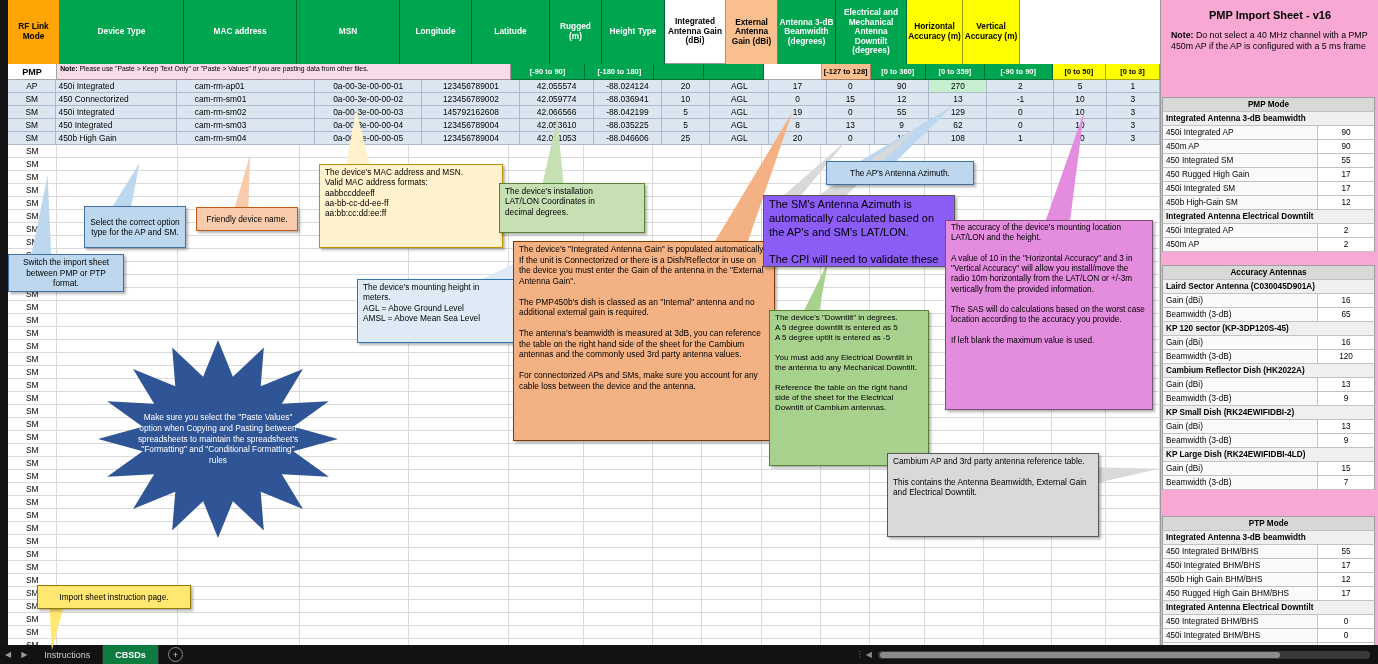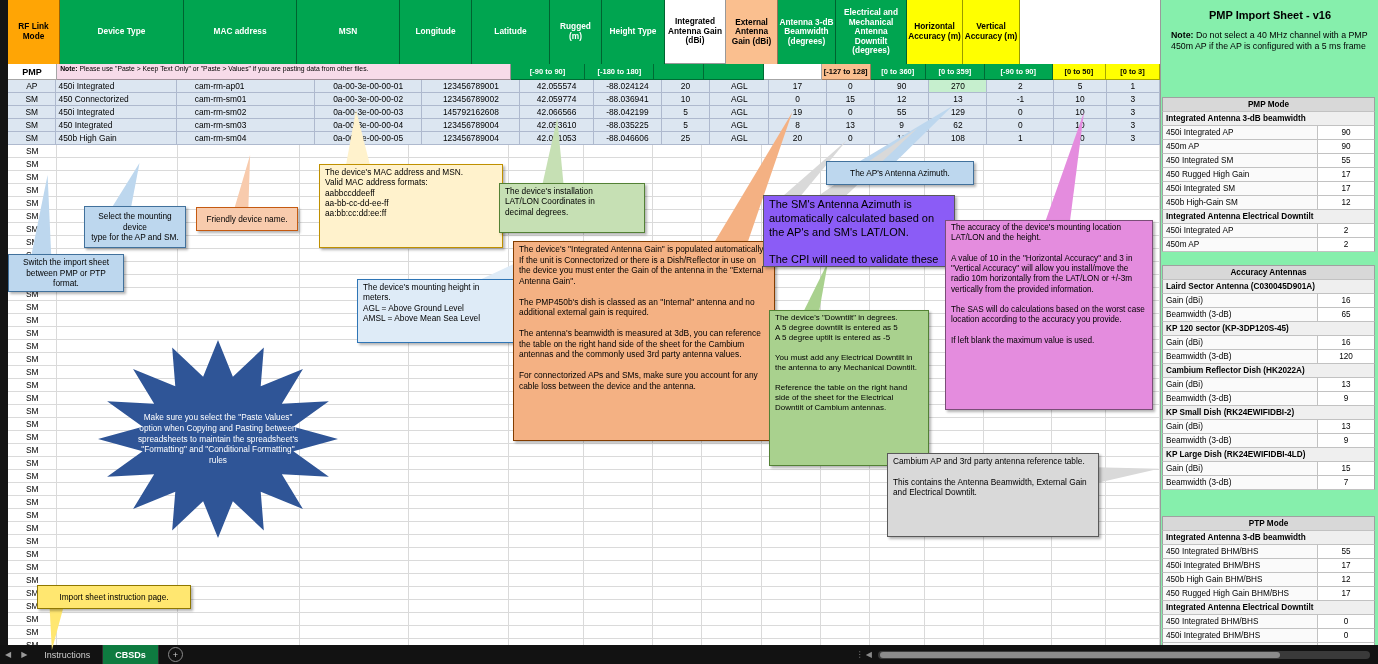--- a/index.html
+++ b/index.html
@@ -24,21 +24,21 @@
   .note-cell{background:#F7DBE9;color:#000;font-weight:normal;font-size:6.8px;line-height:1.25;
              display:block;text-align:left;padding:1px 3px}
   #rows{}
   .grid-row{display:flex;height:13px}
   .cell{display:flex;align-items:center;justify-content:center;font-size:8.4px;white-space:nowrap;
         overflow:hidden;border-right:1px solid #DADADA;border-bottom:1px solid #DADADA;background:#fff}
   .grid-row.filled .cell{background:#DCE6F1;border-right-color:#AEB9CE;border-bottom-color:#AEB9CE}
   .cell.al{justify-content:flex-start;padding-left:2px}
   .cell.al2{justify-content:flex-start;padding-left:18px}
   
-  #panel{position:absolute;left:1160px;top:0;width:218px;height:645px;background:#86efac;
+  #panel{position:absolute;left:1160px;top:0;width:218px;height:645px;background:#f9a8d4;
          border-left:1px solid #9a9a9a}
   #panel-title{font-size:11px;font-weight:bold;text-align:center;padding-top:9px}
   #panel-note{font-size:8.8px;line-height:1.3;padding:9px 10px 0 10px}
   #panel-rows{position:absolute;top:97px;left:1px;right:4px}
   .prow{display:flex;align-items:center;height:13px;font-size:8.2px;background:#fff;
         border-left:1px solid #A0A0A0;border-right:1px solid #A0A0A0;border-bottom:1px solid #C2C2C2;overflow:hidden}
   .prow.header{justify-content:center;font-weight:bold;background:#D8D8D8;border-top:1px solid #A0A0A0}
   .prow.sub{font-weight:bold;background:#EFEFEF;padding-left:3px}
   .prow.blank{border:none;background:transparent}
   .prow.item .pname{flex:1;height:100%;display:flex;align-items:center;padding-left:3px;background:#FAFAFA}
@@ -1062,21 +1062,21 @@
   <div class="tail" id="tail-height"></div>
   <div class="tail" id="tail-gain"></div>
   <div class="tail" id="tail-ap-azimuth"></div>
   <div class="tail" id="tail-sm-az1"></div>
   <div class="tail" id="tail-sm-az2"></div>
   <div class="tail" id="tail-downtilt"></div>
   <div class="tail" id="tail-accuracy"></div>
   <div class="tail" id="tail-reference"></div>
   <div class="tail" id="tail-instructions"></div>
 
-  <div class="callout center" id="co-device-type">Select the mounting device
+  <div class="callout center" id="co-device-type">Select the correct option
 type for the AP and SM.</div>
   <div class="callout center" id="co-switch">Switch the import sheet
 between PMP or PTP format.</div>
   <div class="callout center" id="co-device-name">Friendly device name.</div>
   <div class="callout" id="co-mac">The device's MAC  address and MSN.
 Valid MAC address formats:
 aabbccddeeff
 aa-bb-cc-dd-ee-ff
 aa:bb:cc:dd:ee:ff</div>
   <div class="callout" id="co-latlon">The device's installation

